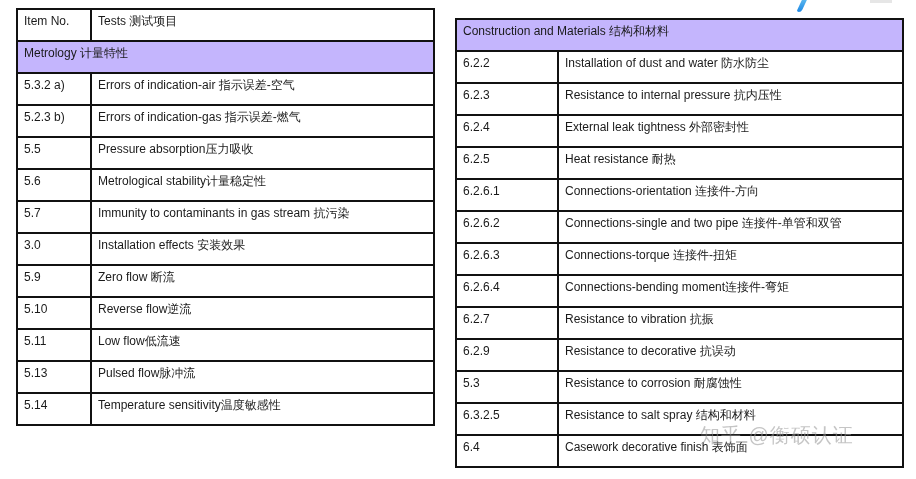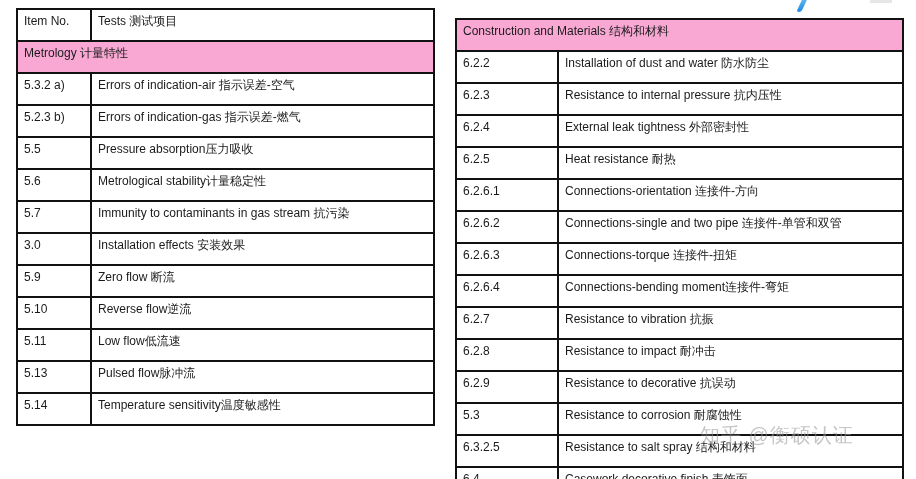--- a/index.html
+++ b/index.html
@@ -8,21 +8,21 @@
     font-family:"Liberation Sans", "DejaVu Sans", sans-serif; color:#1a1a1a;
   }
   table.spec {
     position:absolute; border-collapse:collapse; table-layout:fixed;
     font-size:12px;
   }
   table.spec td {
     border:2px solid #111; padding:0 6px; vertical-align:top; height:26px;
     line-height:14px; padding-top:4px; white-space:nowrap; overflow:hidden;
   }
-  table.spec tr.section td { background:#f9a8d4; }
+  table.spec tr.section td { background:#c4b5fd; }
   #left-table { left:16px; top:8px; width:419px; }
   #left-table col.c1 { width:74px; }
   #right-table { left:455px; top:18px; width:449px; }
   #right-table col.c1 { width:102px; }
   .logo-mark {
     position:absolute; left:800px; top:-4px; width:5px; height:16px;
     background:linear-gradient(180deg,#6cc4f0,#1e88e5); transform:skewX(-25deg); border-radius:3px;
   }
   .logo-mark2 {
     position:absolute; left:870px; top:0px; width:22px; height:3px; background:#e6e6e6;
@@ -137,24 +137,20 @@
       </tr>
       <tr>
         <td>6.2.6.4</td>
         <td>Connections-bending moment连接件-弯矩</td>
       </tr>
       <tr>
         <td>6.2.7</td>
         <td>Resistance to vibration 抗振</td>
       </tr>
       <tr>
-        <td>6.2.8</td>
-        <td>Resistance to impact 耐冲击</td>
-      </tr>
-      <tr>
         <td>6.2.9</td>
         <td>Resistance to decorative 抗误动</td>
       </tr>
       <tr>
         <td>5.3</td>
         <td>Resistance to corrosion 耐腐蚀性</td>
       </tr>
       <tr>
         <td>6.3.2.5</td>
         <td>Resistance to salt spray 结构和材料</td>

